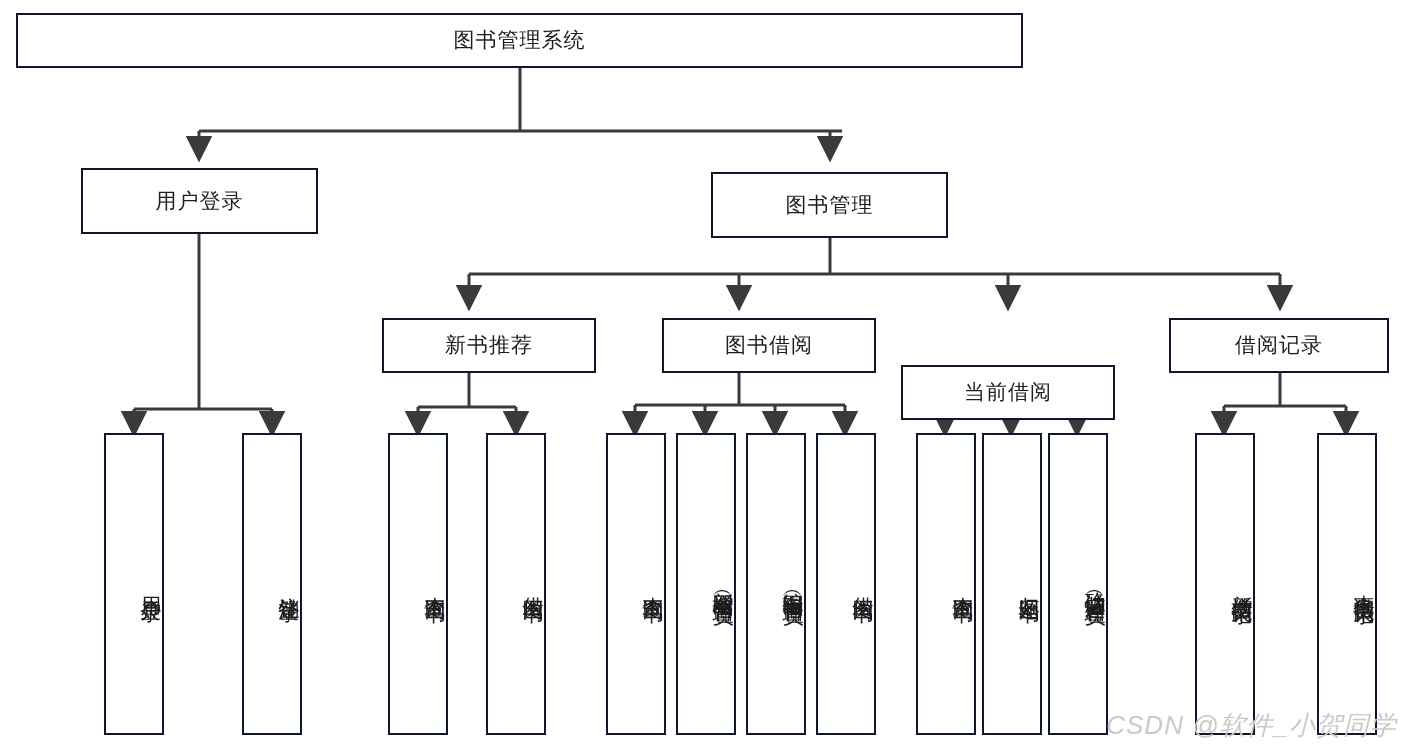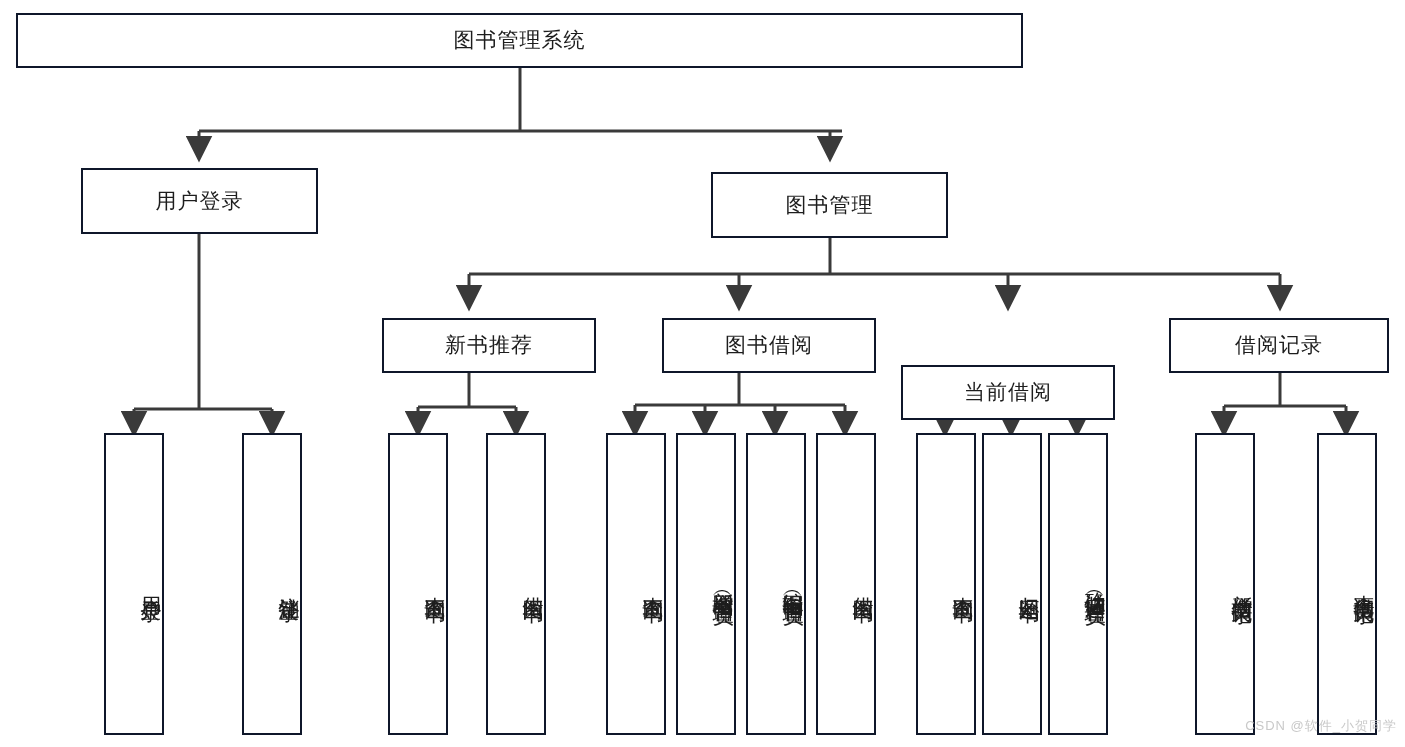--- a/index.html
+++ b/index.html
@@ -48,26 +48,27 @@
     white-space:pre-wrap;
   }
   .node.v .vtext{
     writing-mode:vertical-rl;
     text-orientation:upright;
     display:block;
   }
   .watermark{
     position:absolute;
     right:8px;
-    bottom:12px;
-    font-size:13px;
+    bottom:4px;
+    font-size:26px;
     color:#c9c9c9;
     letter-spacing:1px;
     white-space:nowrap;
     user-select:none;
+    font-style:italic;
   }
 </style>
 </head>
 <body>
 
 <div id="canvas">
 
   <svg id="wires" viewBox="0 0 1405 747">
     <defs>
       <marker id="arrow" viewBox="0 0 12 12" refX="10" refY="6" markerWidth="9" markerHeight="9" orient="auto-start-reverse">

